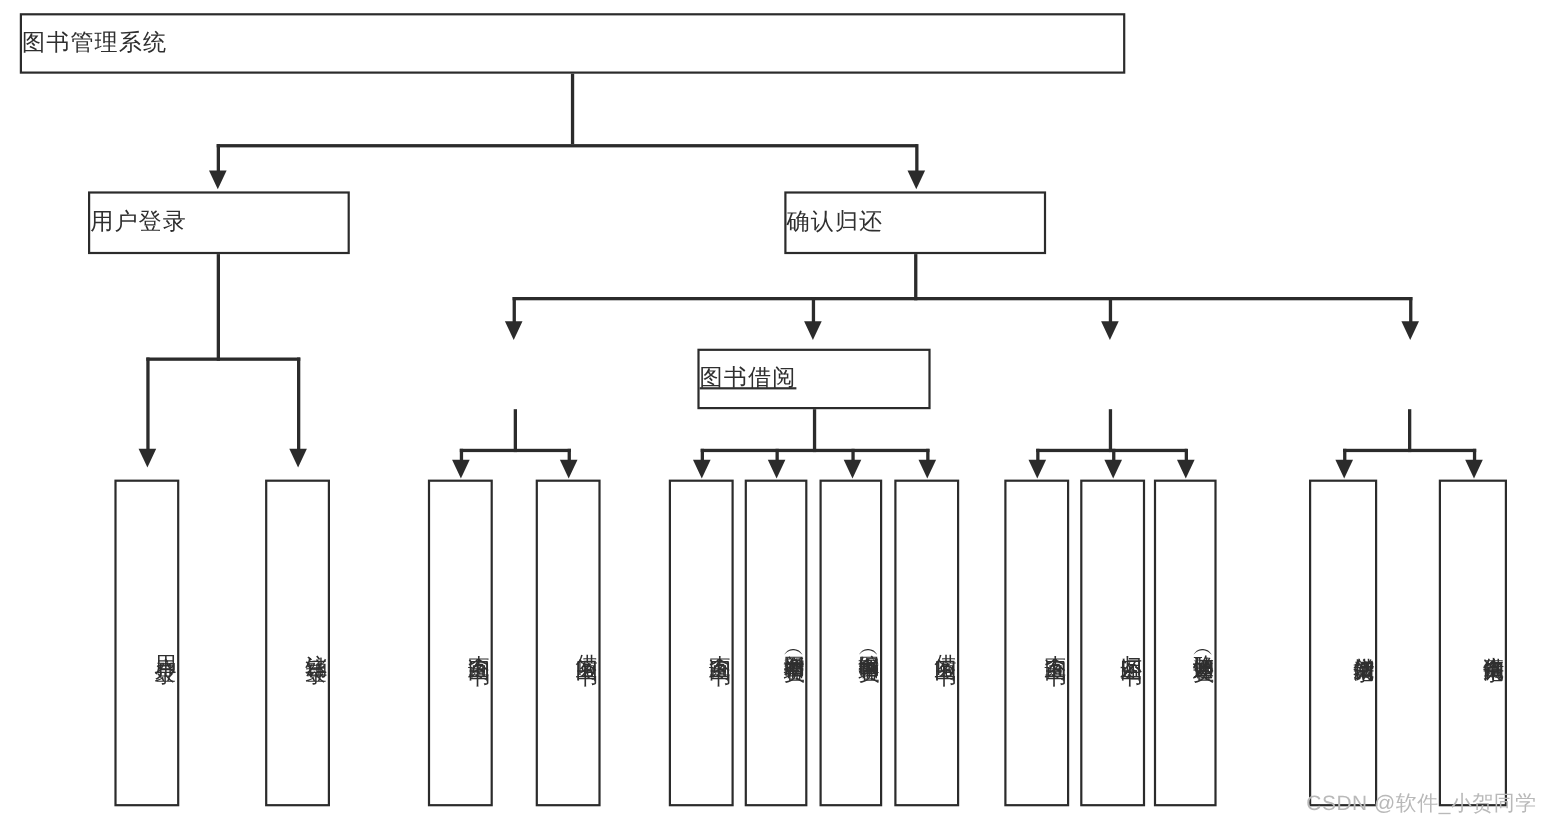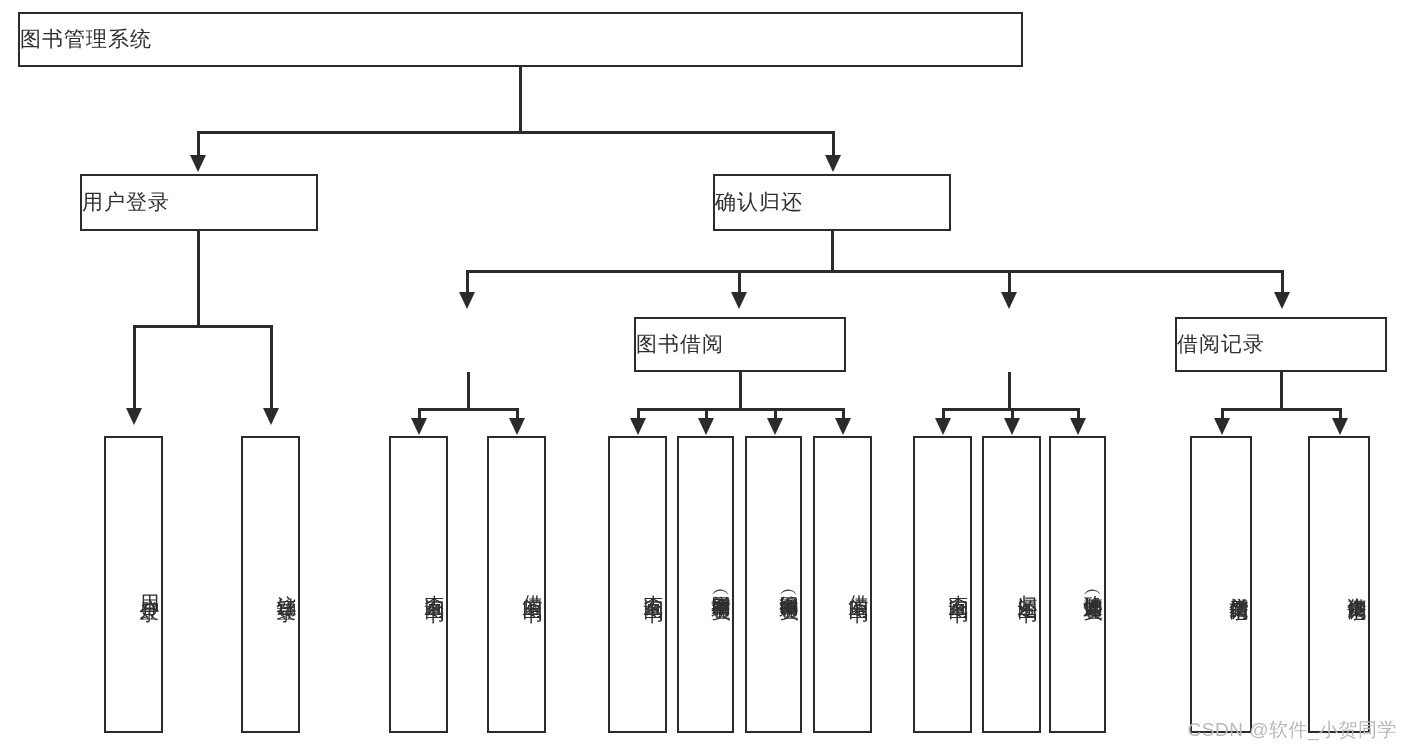--- a/index.html
+++ b/index.html
@@ -120,25 +120,22 @@
 
   <div class="seg vline" style="left:738px; top:270px; height:24px;"></div>
   <div class="arrow" style="left:731px; top:292px;"></div>
 
   <div class="seg vline" style="left:1008px; top:270px; height:24px;"></div>
   <div class="arrow" style="left:1001px; top:292px;"></div>
 
   <div class="seg vline" style="left:1281px; top:270px; height:24px;"></div>
   <div class="arrow" style="left:1274px; top:292px;"></div>
 
-  <div class="node horiz" style="left:634px; top:317px; width:212px; height:55px;">
+  <div class="node horiz" style="left:634px; top:317px; width:212px; height:55px;text-decoration:underline;">
     <span class="lbl">图书借阅</span>
-  </div>
-  <div class="node horiz" style="left:1175px; top:317px; width:212px; height:55px;">
-    <span class="lbl">借阅记录</span>
   </div>
 
   <div class="seg vline" style="left:467px; top:372px; height:39px;"></div>
   <div class="seg hline" style="left:418px; top:408px; width:101px;"></div>
   <div class="seg vline" style="left:418px; top:408px; height:12px;"></div>
   <div class="arrow" style="left:411px; top:418px;"></div>
   <div class="seg vline" style="left:516px; top:408px; height:12px;"></div>
   <div class="arrow" style="left:509px; top:418px;"></div>
 
   <div class="seg vline" style="left:739px; top:372px; height:39px;"></div>

